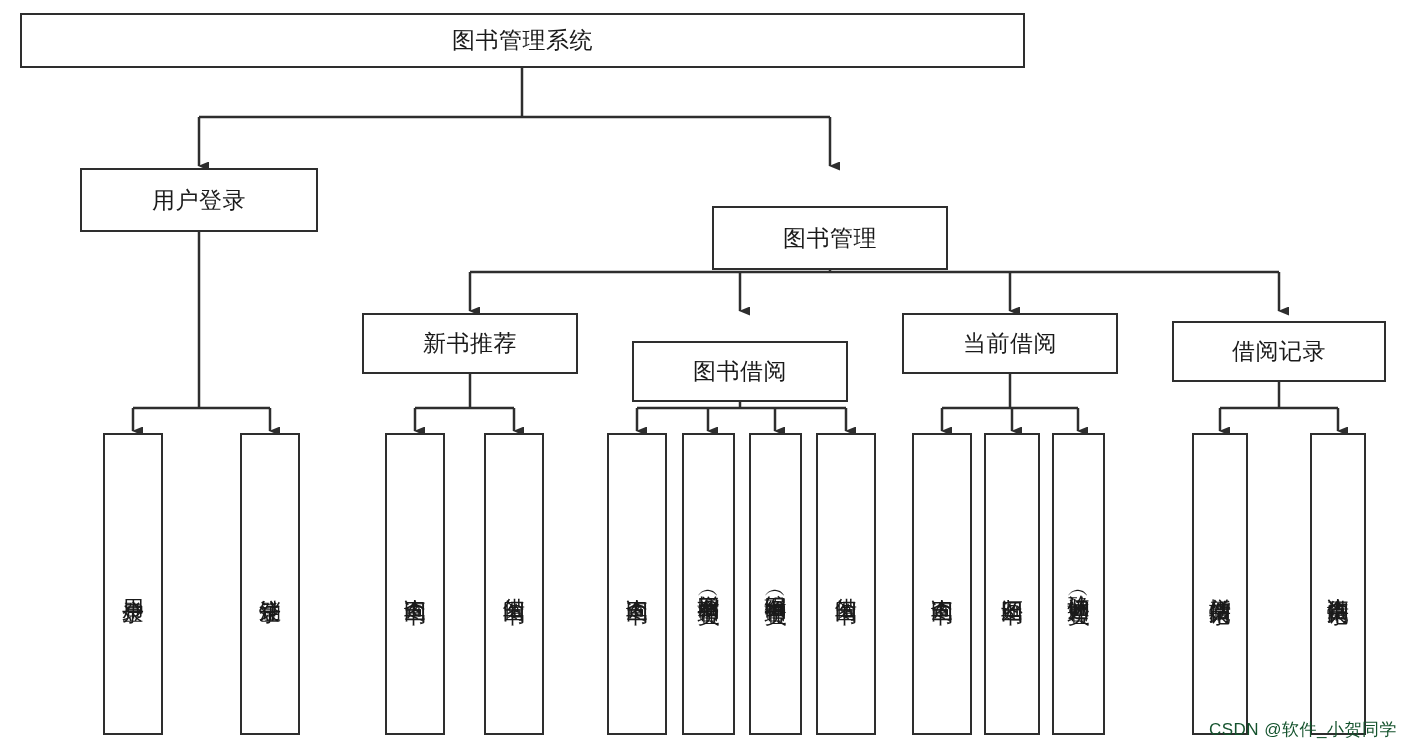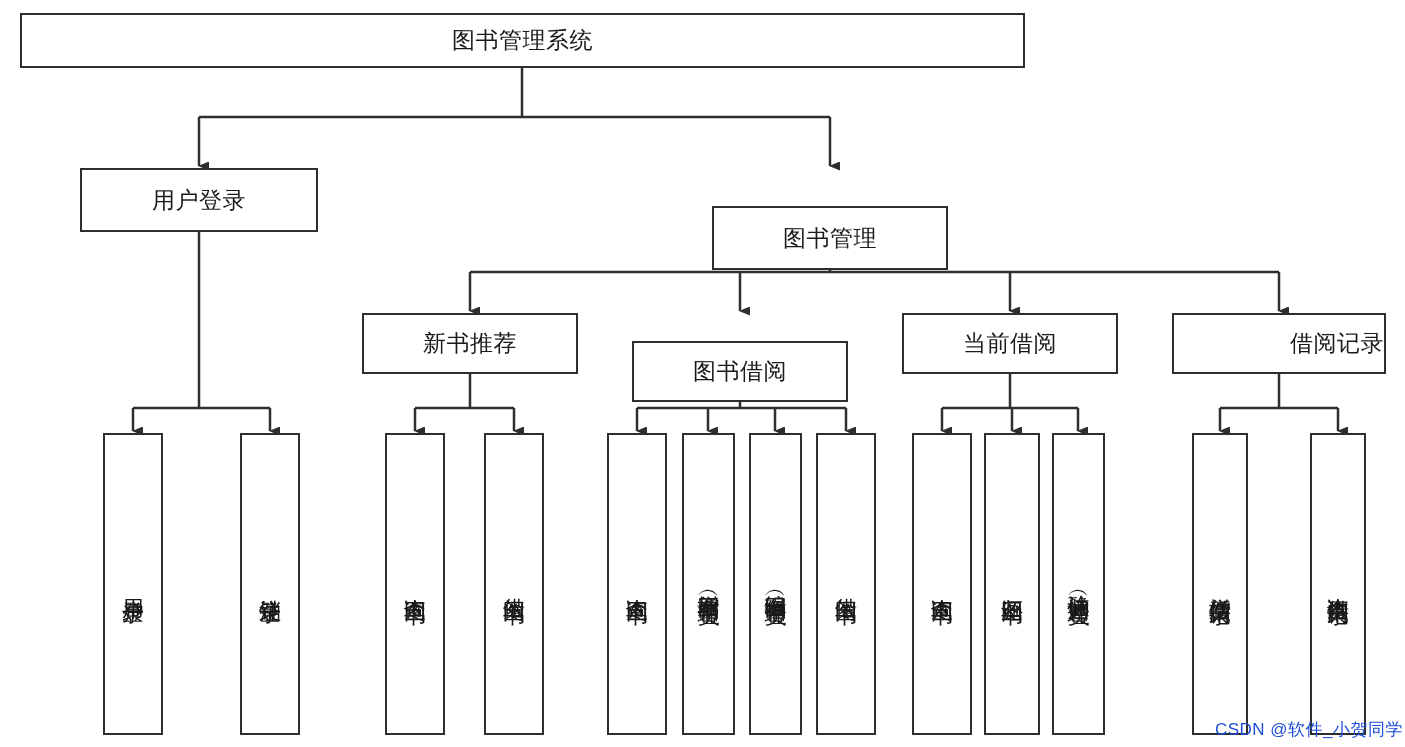--- a/index.html
+++ b/index.html
@@ -50,24 +50,24 @@
     writing-mode: vertical-rl;
     text-orientation: upright;
     font-size: 22px;
     line-height: 1.28;
     letter-spacing: 1.5px;
     white-space: normal;
     max-height: 100%;
   }
   #watermark {
     position: absolute;
-    right: 2px;
+    right: 8px;
     bottom: 6px;
     font-size: 17px;
-    color: #1d4ed8;
+    color: #14532d;
     z-index: 5;
     white-space: nowrap;
     letter-spacing: 0.5px;
   }
 </style>
 </head>
 <body>
 
 <div id="canvas">
 
@@ -126,21 +126,21 @@
       </div>
       <div class="node" style="left: 362px; top: 313px; width: 216px; height: 61px;">
         <span class="node-label">新书推荐</span>
       </div>
       <div class="node" style="left: 632px; top: 313px; width: 216px; height: 61px; margin-top: 28px;">
         <span class="node-label">图书借阅</span>
       </div>
       <div class="node" style="left: 902px; top: 313px; width: 216px; height: 61px;">
         <span class="node-label">当前借阅</span>
       </div>
-      <div class="node" style="left: 1172px; top: 313px; width: 214px; height: 61px; justify-content: flex-end;">
+      <div class="node" style="left: 1172px; top: 321px; width: 214px; height: 61px;">
         <span class="node-label">借阅记录</span>
       </div>
       <div class="node leaf" style="left: 103px; top: 433px; width: 60px; height: 302px;">
         <span class="node-label">用户登录</span>
       </div>
       <div class="node leaf" style="left: 240px; top: 433px; width: 60px; height: 302px;">
         <span class="node-label">注销登录</span>
       </div>
       <div class="node leaf" style="left: 385px; top: 433px; width: 60px; height: 302px;">
         <span class="node-label">查询图书</span>

